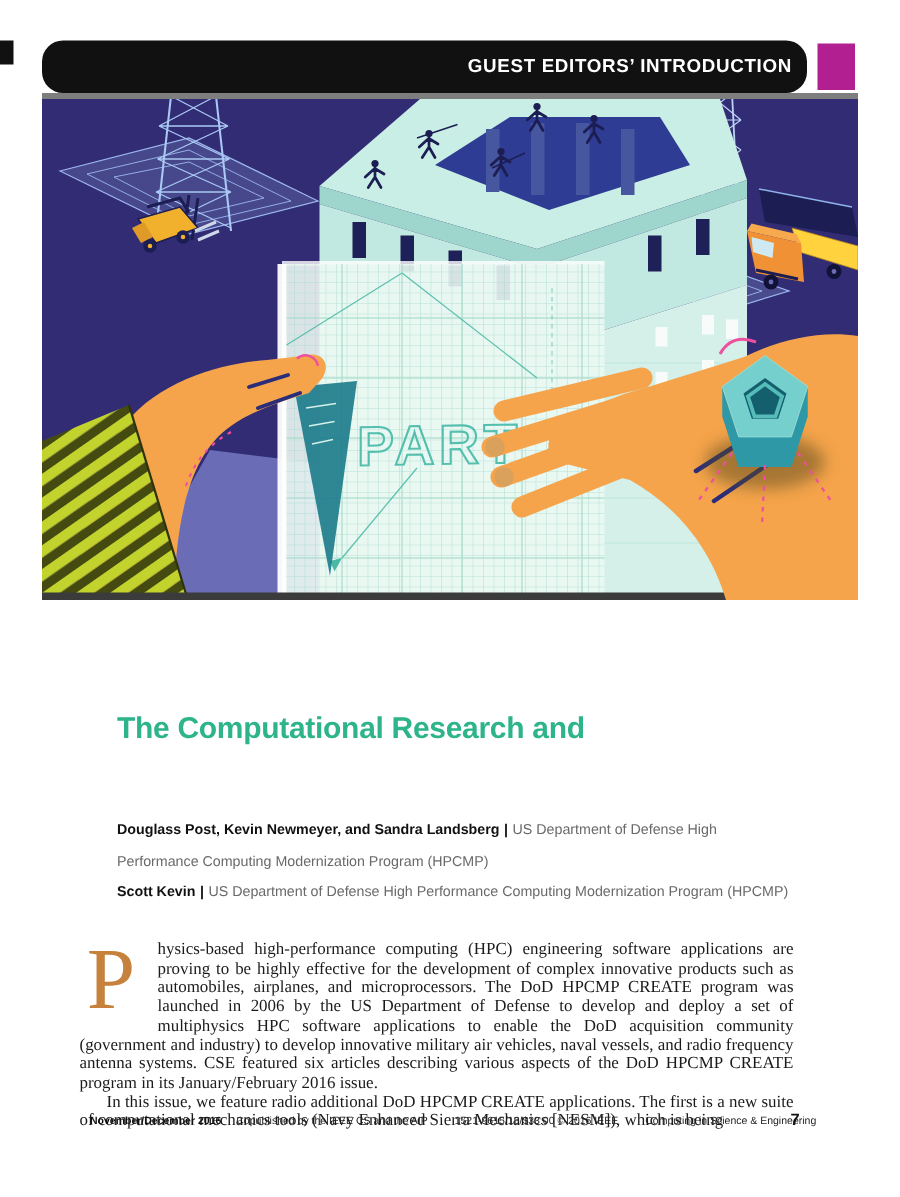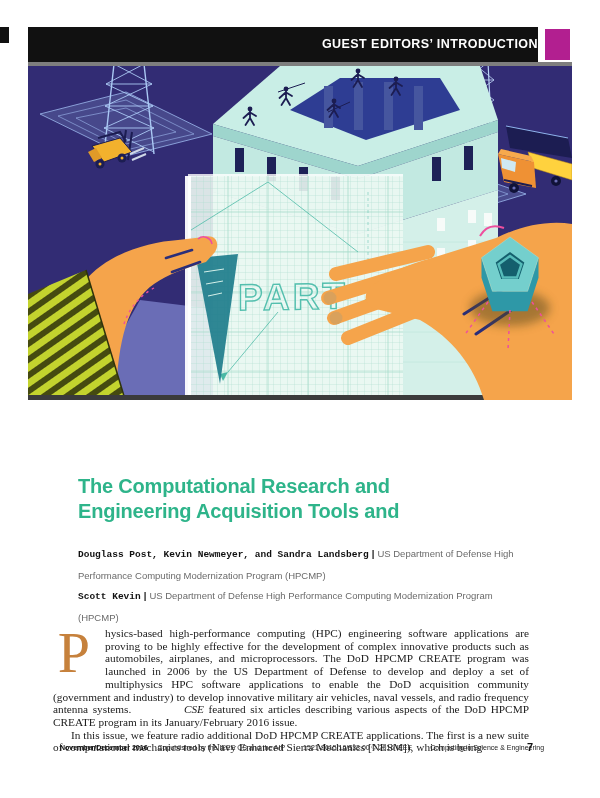--- a/index.html
+++ b/index.html
@@ -3,46 +3,46 @@
 <meta charset="utf-8">
 <style>
   html,body{margin:0;padding:0;background:#ffffff;}
   #page{position:relative;width:600px;height:798px;background:#ffffff;overflow:hidden;
         font-family:"Liberation Sans",sans-serif;}
 
   
   .edge-square{position:absolute;left:0;top:27px;width:9px;height:16px;background:#111111;}
   .kicker-bar{position:absolute;left:28px;top:27px;width:510px;height:35px;background:#111111;
               color:#ffffff;font-weight:bold;font-size:12.5px;letter-spacing:.45px;
-              line-height:35px;text-align:right;box-sizing:border-box;}
+              line-height:35px;text-align:right;padding-right:10px;box-sizing:border-box;border-radius:14px;}
   .kicker-square{position:absolute;left:545px;top:29px;width:25px;height:31px;background:#b21f90;}
 
   
   .illo{position:absolute;left:28px;top:62px;width:544px;height:338px;}
   .illo svg{display:block;}
 
   
   .title{position:absolute;left:78px;top:430px;width:470px;color:#2eb48a;
          font-size:20px;font-weight:bold;line-height:24.5px;letter-spacing:-0.2px;margin-top:44px;}
 
   
   .authors{position:absolute;left:78px;top:544px;width:452px;font-size:9.5px;
            line-height:20.5px;color:#6a6a6a;}
-  .authors .names{font-weight:bold;color:#111111;font-family:Liberation Mono, monospace;}
+  .authors .names{font-weight:bold;color:#111111;}
   .authors .sep{font-weight:bold;color:#111111;padding:0 3px;}
 
   
   .body-text{position:absolute;left:53px;top:627px;width:476px;
              font-family:"Liberation Serif",serif;font-size:11.3px;line-height:12.7px;
              color:#1b1b1b;text-align:justify;}
   .drop-cap{float:left;font-family:"Liberation Serif",serif;font-size:58px;line-height:48px;
             height:50px;width:42px;margin:2px 10px 0 0;color:#c6813c;text-align:center;}
   .para2{text-indent:18px;margin:0;}
   .body-text p{margin:0;}
-  .ital{font-style:italic;margin-left:48px;}
+  .ital{}
 
   
   .footer{position:absolute;left:60px;top:744px;width:460px;font-size:7px;color:#222222;
           white-space:nowrap;}
   .footer .b{font-weight:bold;color:#111111;}
   .footer span{display:inline-block;}
   .gap-s{margin-left:8px;} .gap-m{margin-left:16px;}
   .page-num{position:absolute;left:527px;top:741px;font-size:11px;font-weight:bold;color:#111111;}
 </style>
 </head>
@@ -234,21 +234,20 @@
         </g>
         <path d="M 452 174 Q 460 160 476 166" stroke="#ee4f9e" stroke-width="2" fill="none"></path>
       </g>
 
       <rect x="0" y="0" width="544" height="4" fill="#7e7e7e"></rect>
     </svg>
   </div>
 
   <div class="title">
     <div>The Computational Research and</div>
-    <div>Engineering Acquisition Tools and</div>
   </div>
 
   <div class="authors">
     <div><span class="names">Douglass Post, Kevin Newmeyer, and Sandra Landsberg</span><span class="sep">|</span><span>US Department of Defense High Performance Computing Modernization Program (HPCMP)</span></div>
     <div><span class="names">Scott Kevin</span><span class="sep">|</span><span>US Department of Defense High Performance Computing Modernization Program (HPCMP)</span></div>
   </div>
 
   <div class="body-text">
     <p>
       <span class="drop-cap">P</span><span>hysics-based high-performance computing (HPC) engineering software applications are proving to be highly effective for the development of complex innovative products such as automobiles, airplanes, and microprocessors. The DoD HPCMP CREATE program was launched in 2006 by the US Department of Defense to develop and deploy a set of multiphysics HPC software applications to enable the DoD acquisition community (government and industry) to develop innovative military air vehicles, naval vessels, and radio frequency antenna systems. </span><span class="ital">CSE</span><span> featured six articles describing various aspects of the DoD HPCMP CREATE program in its January/February 2016 issue.</span>

